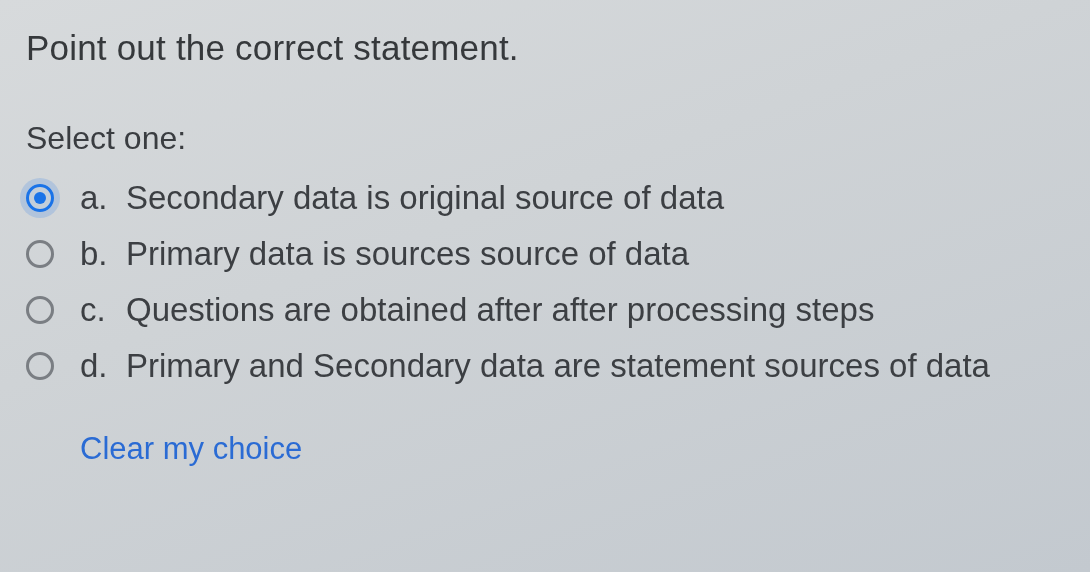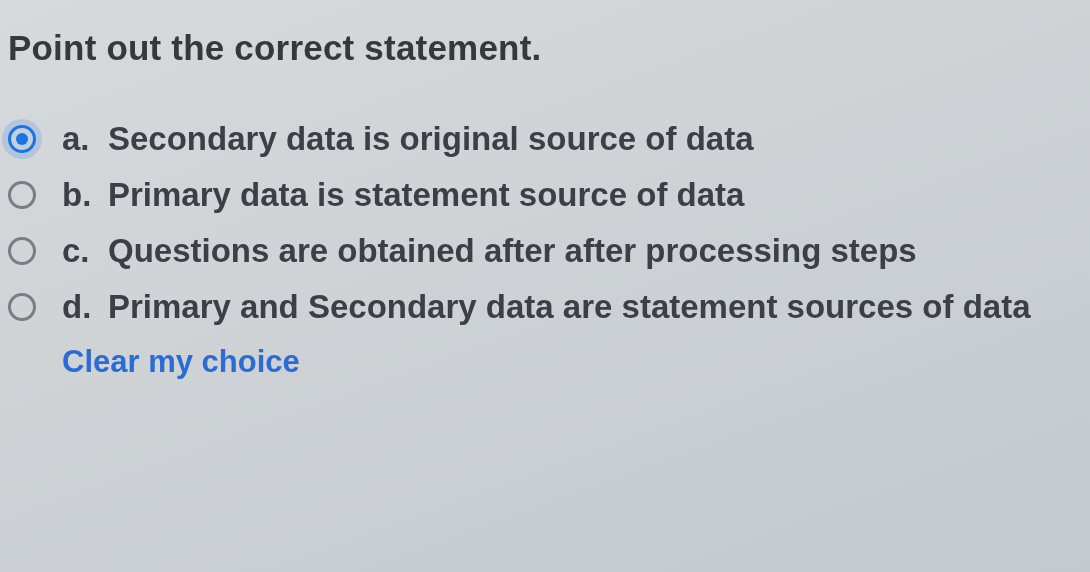--- a/index.html
+++ b/index.html
@@ -6,22 +6,21 @@
     margin: 0;
     padding: 0;
     width: 1090px;
     height: 572px;
     overflow: hidden;
     font-family: Arial, Helvetica, sans-serif;
     background: linear-gradient(160deg, #d7dadc 0%, #cfd3d6 40%, #c3c9cf 100%);
     color: #2c2f33;
   }
   .container {
-    padding: 28px 10px 0 8px;
-    font-weight: bold;
+    padding: 28px 10px 0 26px;
   }
   .question {
     font-size: 35px;
     color: #36393c;
     margin-bottom: 52px;
     letter-spacing: 0.2px;
   }
   .select-one {
     font-size: 32px;
     color: #3a3d41;
@@ -72,51 +71,52 @@
     width: 46px;
     flex: 0 0 auto;
   }
   .option-text {
     font-size: 33px;
     color: #3c3f43;
   }
   .clear-row {
     display: flex;
     align-items: center;
-    margin-top: 0;
+    margin-top: 28px;
   }
   .clear-spacer {
     width: 54px;
     flex: 0 0 auto;
   }
   .clear-link {
     font-size: 31px;
     color: #2a6bd4;
   }
 </style>
 </head>
 <body>
 
 <div class="container">
 
   <div class="question">Point out the correct statement.</div>
 
+  <div class="select-one">Select one:</div>
 
   <div class="options">
 
     <div class="option-row">
       <div class="radio selected selected-halo"></div>
       <div class="letter">a.</div>
       <div class="option-text">Secondary data is original source of data</div>
     </div>
 
     <div class="option-row">
       <div class="radio"></div>
       <div class="letter">b.</div>
-      <div class="option-text">Primary data is statement source of data</div>
+      <div class="option-text">Primary data is sources source of data</div>
     </div>
 
     <div class="option-row">
       <div class="radio"></div>
       <div class="letter">c.</div>
       <div class="option-text">Questions are obtained after after processing steps</div>
     </div>
 
     <div class="option-row">
       <div class="radio"></div>

